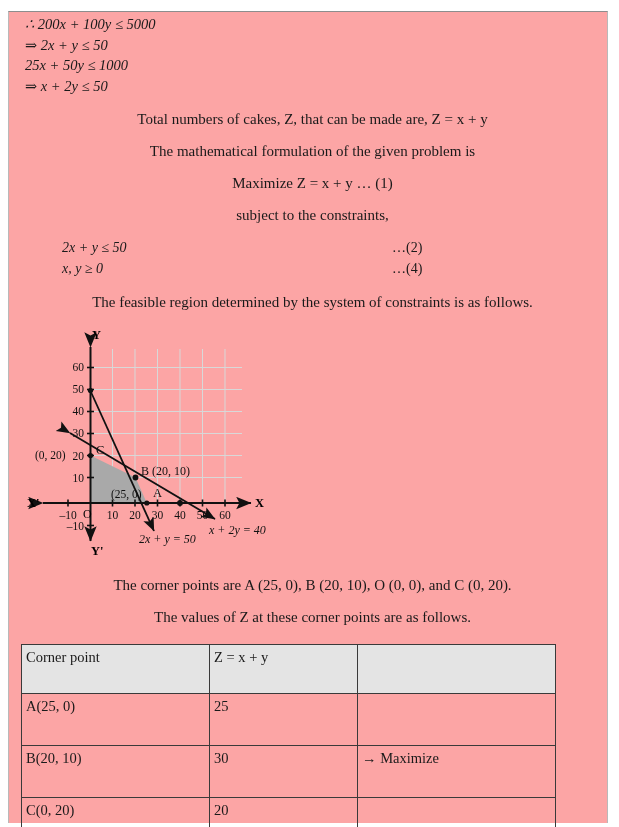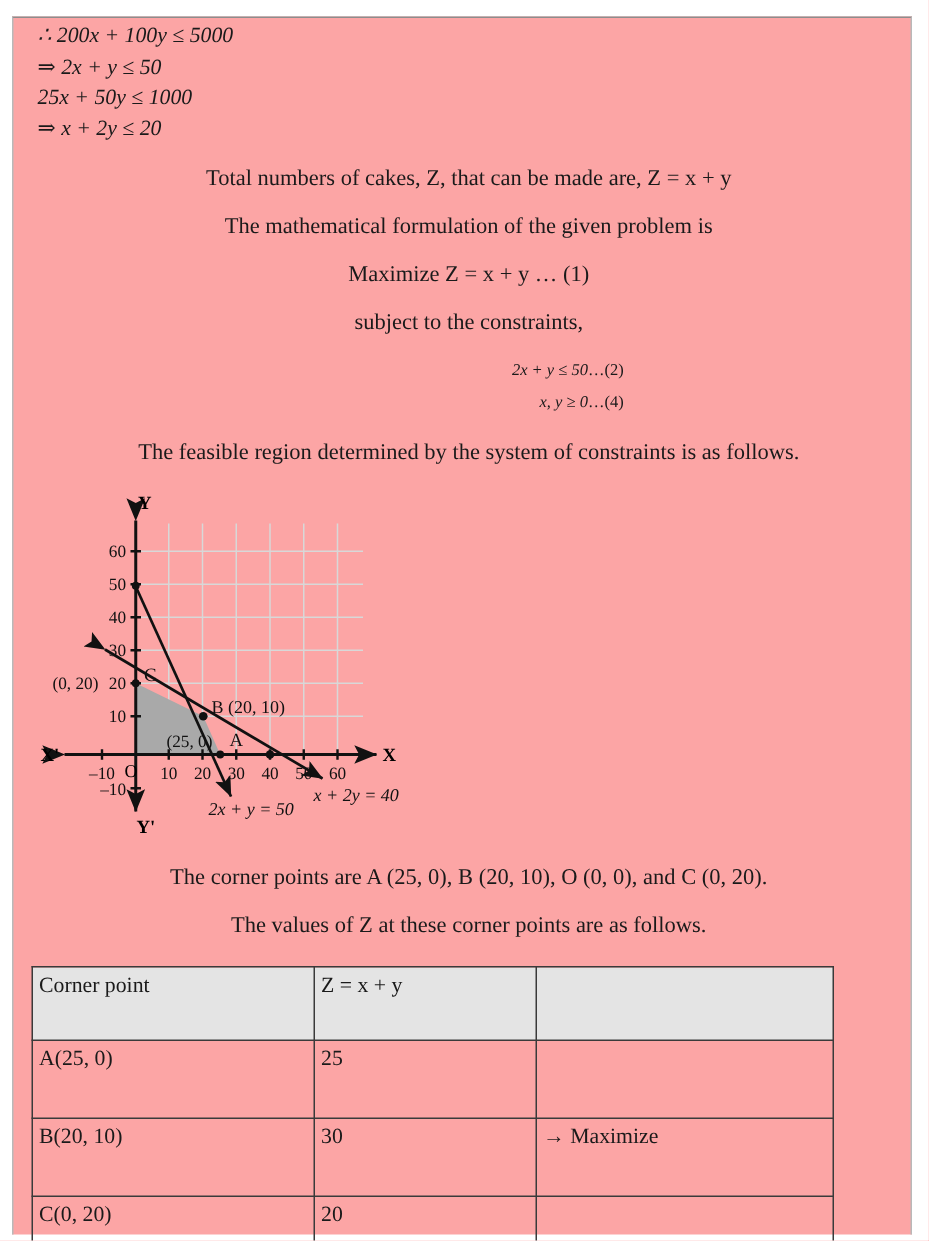--- a/index.html
+++ b/index.html
@@ -53,22 +53,22 @@
   }
 
   
   .constraints {
     margin-top: 13px;
     padding-left: 11px;
     padding-right: 9px;
   }
   .crow {
     display: flex;
-    justify-content: flex-end;
-    font-size: 11px;
+    justify-content: space-between;
+    font-size: 14px;
     line-height: 21px;
     font-style: italic;
     margin-left: 36px;
   }
   .crow .tag {
     font-style: normal;
     width: 200px;
     text-align: left;
   }
 
@@ -107,21 +107,21 @@
 </head>
 <body>
 
 <div id="page">
   <div class="content">
 
     <div class="mathblock">
       <div>∴ 200x + 100y ≤ 5000</div>
       <div>⇒ 2x + y ≤ 50</div>
       <div>25x + 50y ≤ 1000</div>
-      <div>⇒ x + 2y ≤ 20</div>
+      <div>⇒ x + 2y ≤ 50</div>
     </div>
 
     <div class="para">Total numbers of cakes, Z, that can be made are, Z = x + y</div>
     <div class="para">The mathematical formulation of the given problem is</div>
     <div class="para">Maximize Z = x + y … (1)</div>
     <div class="para">subject to the constraints,</div>
 
     <div class="constraints">
       <div class="crow">
         <span>2x + y ≤ 50</span>

